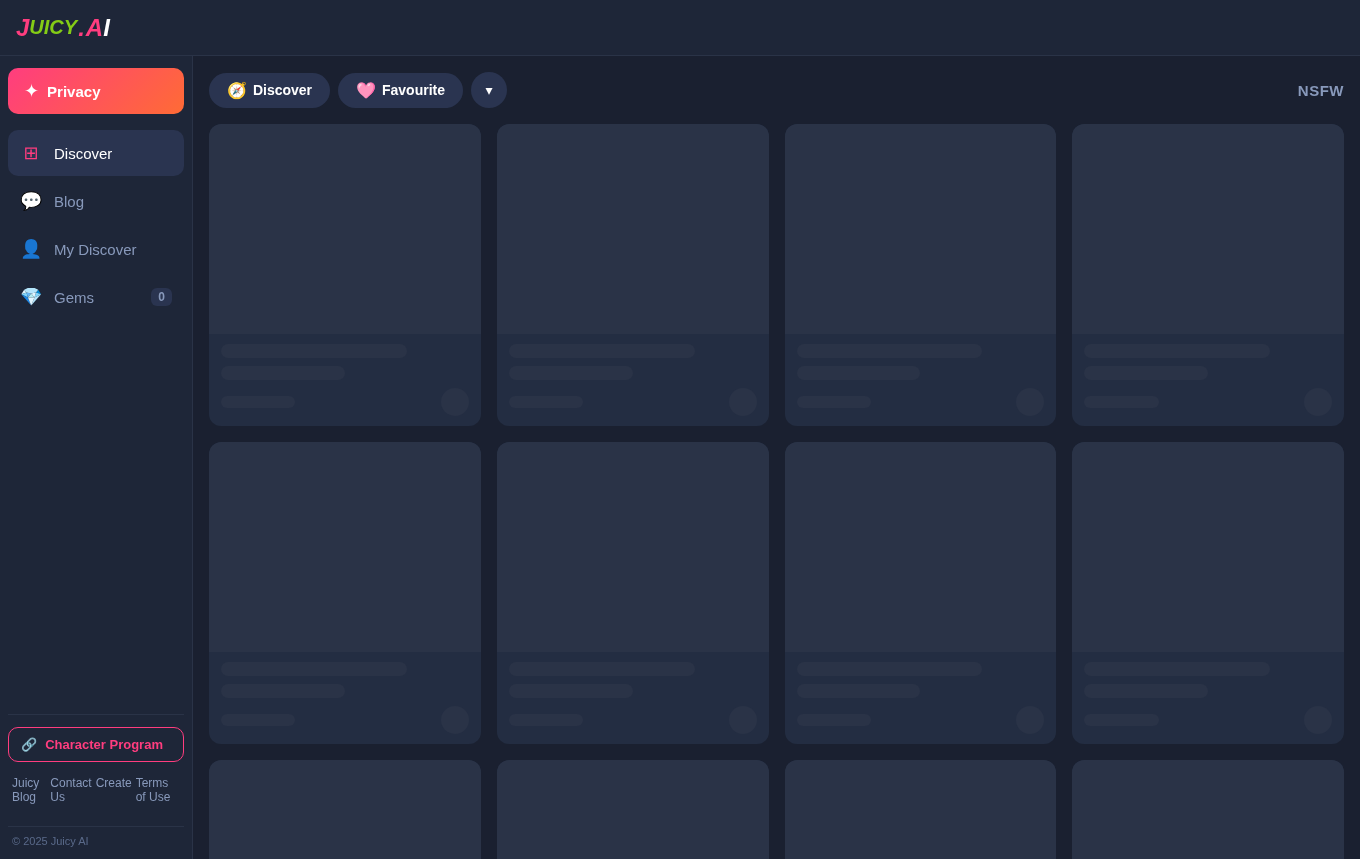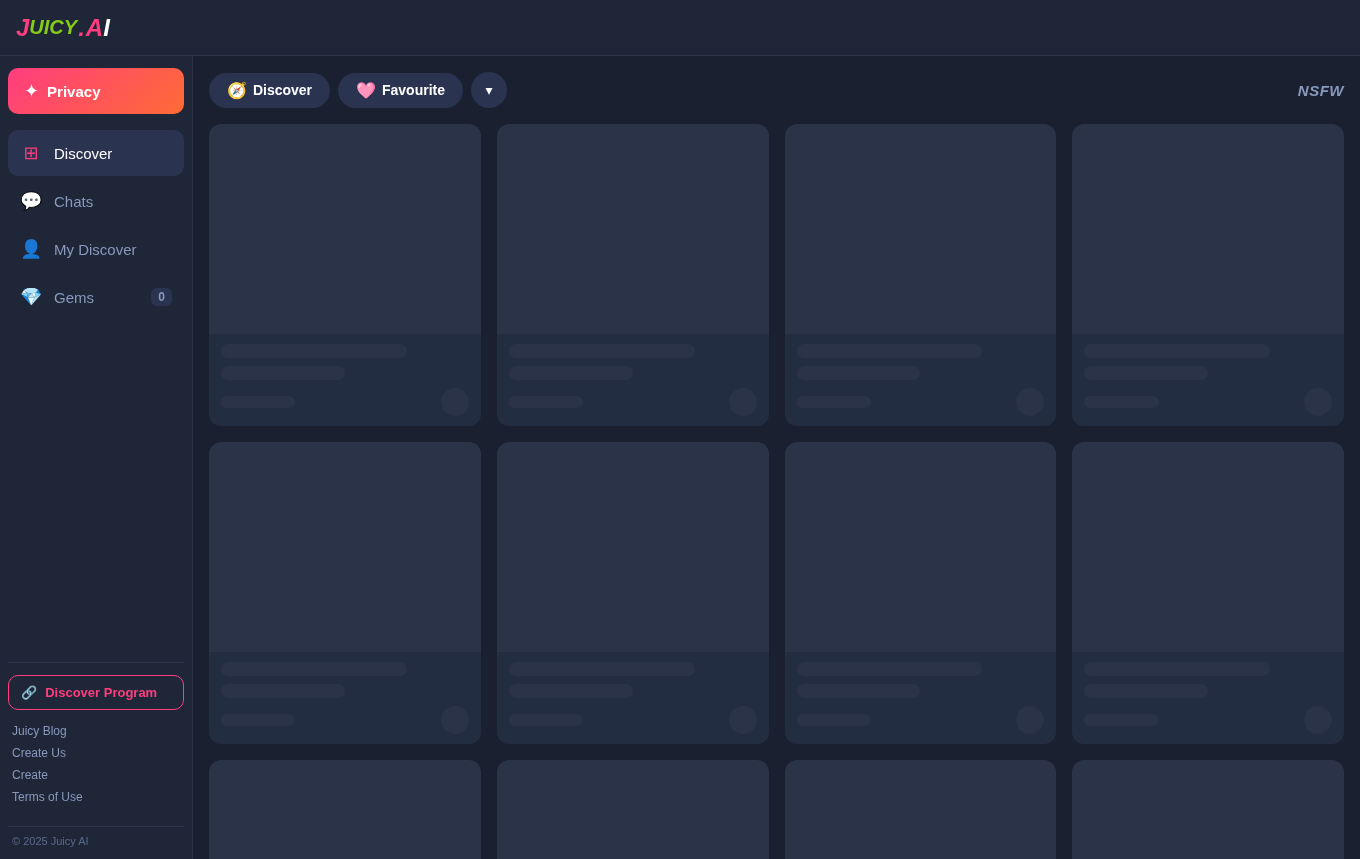--- a/index.html
+++ b/index.html
@@ -120,21 +120,21 @@
       cursor: pointer;
       display: flex;
       align-items: center;
       gap: 8px;
       width: 100%;
       margin-bottom: 12px;
     }
 
     .footer-links {
       display: flex;
-      flex-direction: column;
+      flex-direction: row;
       gap: 4px;
       padding: 0 4px;
     }
 
     .footer-link {
       color: #8899bb;
       font-size: 12px;
       cursor: pointer;
       padding: 2px 0;
     }
@@ -207,21 +207,20 @@
       cursor: pointer;
       color: #fff;
       font-size: 14px;
     }
 
     .nsfw-label {
       color: #8899bb;
       font-size: 15px;
       font-weight: 600;
       letter-spacing: 0.5px;
-      font-style: italic;
     }
 
     
     .cards-grid {
       display: grid;
       grid-template-columns: repeat(4, 1fr);
       gap: 16px;
     }
 
     .card {
@@ -318,41 +317,41 @@
       <span>Privacy</span>
     </button>
 
     <nav>
       <div class="nav-item active">
         <span class="nav-icon">⊞</span>
         <span>Discover</span>
       </div>
       <div class="nav-item">
         <span class="nav-icon">💬</span>
-        <span>Chats</span>
+        <span>Blog</span>
       </div>
       <div class="nav-item">
         <span class="nav-icon">👤</span>
         <span>My Discover</span>
       </div>
       <div class="nav-item">
         <span class="nav-icon">💎</span>
         <span>Gems</span>
         <span class="gems-badge">0</span>
       </div>
     </nav>
 
     <div class="sidebar-bottom">
       <button class="affiliate-button">
         <span>🔗</span>
-        <span>Discover Program</span>
+        <span>Character Program</span>
       </button>
       <div class="footer-links">
         <span class="footer-link">Juicy Blog</span>
-        <span class="footer-link">Create Us</span>
+        <span class="footer-link">Contact Us</span>
         <span class="footer-link">Create</span>
         <span class="footer-link">Terms of Use</span>
       </div>
       <div class="copyright">© 2025 Juicy AI</div>
     </div>
   </aside>
 
   <main class="content">
     <div class="top-bar">
       <div class="top-bar-left">

